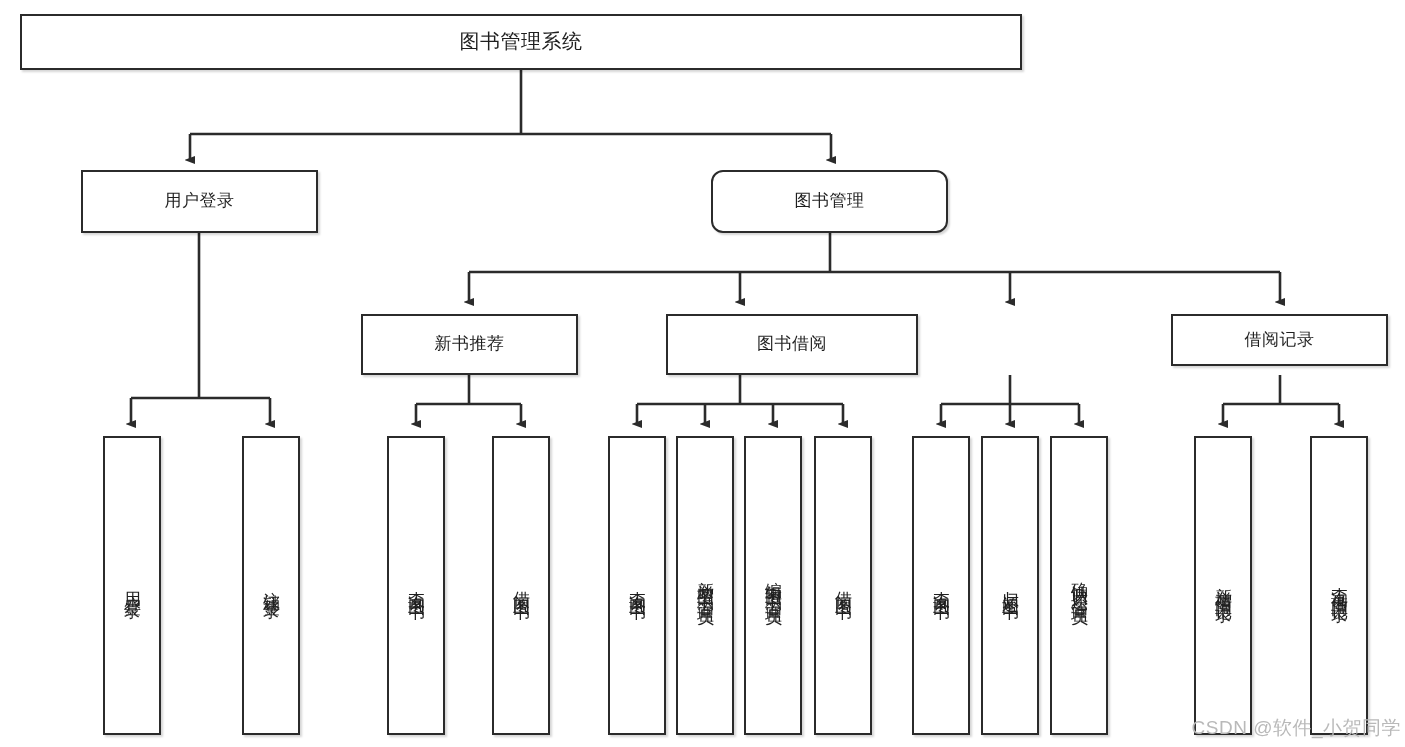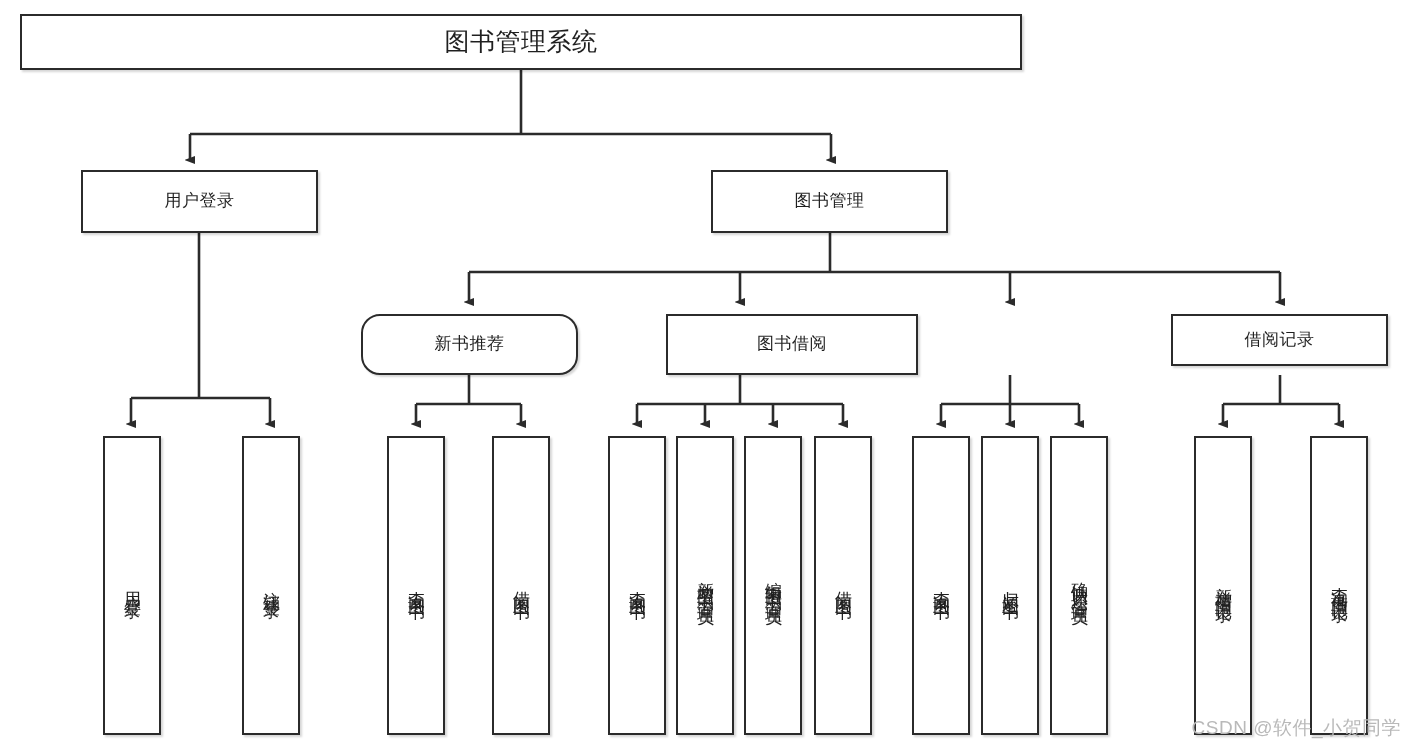--- a/index.html
+++ b/index.html
@@ -44,21 +44,21 @@
     text-align: center;
     white-space: nowrap;
   }
   .node-box.vertical .node-label {
     writing-mode: vertical-rl;
     text-orientation: upright;
     letter-spacing: 4px;
     white-space: normal;
     max-height: 280px;
   }
-  .node-box.root .node-label { font-size: 25px; }
+  .node-box.root .node-label { font-size: 20px; }
   .watermark {
     position: absolute;
     right: 4px;
     bottom: 6px;
     font-size: 19px;
     color: #b9b9b9;
     letter-spacing: 0.5px;
     white-space: nowrap;
     pointer-events: none;
   }
@@ -118,25 +118,25 @@
     </g>
   </svg>
 
   <div class="node-box root" style="left:20px; top:14px; width:1002px; height:56px;">
     <span class="node-label">图书管理系统</span>
   </div>
 
   <div class="node-box" style="left:81px; top:170px; width:237px; height:63px;">
     <span class="node-label">用户登录</span>
   </div>
-  <div class="node-box" style="left:711px; top:170px; width:237px; height:63px;">
+  <div class="node-box" style="left:711px; top:170px; width:237px; height:63px;border-radius:12px;">
     <span class="node-label">图书管理</span>
   </div>
 
-  <div class="node-box" style="left:361px; top:314px; width:217px; height:61px;border-radius:19px;">
+  <div class="node-box" style="left:361px; top:314px; width:217px; height:61px;">
     <span class="node-label">新书推荐</span>
   </div>
   <div class="node-box" style="left:631px; top:314px; width:252px; height:61px;margin-left:35px;">
     <span class="node-label">图书借阅</span>
   </div>
   <div class="node-box" style="left:1171px; top:314px; width:217px; height:52px;">
     <span class="node-label">借阅记录</span>
   </div>
 
   <div class="node-box vertical" style="left:103px; top:436px; width:58px; height:299px;">

